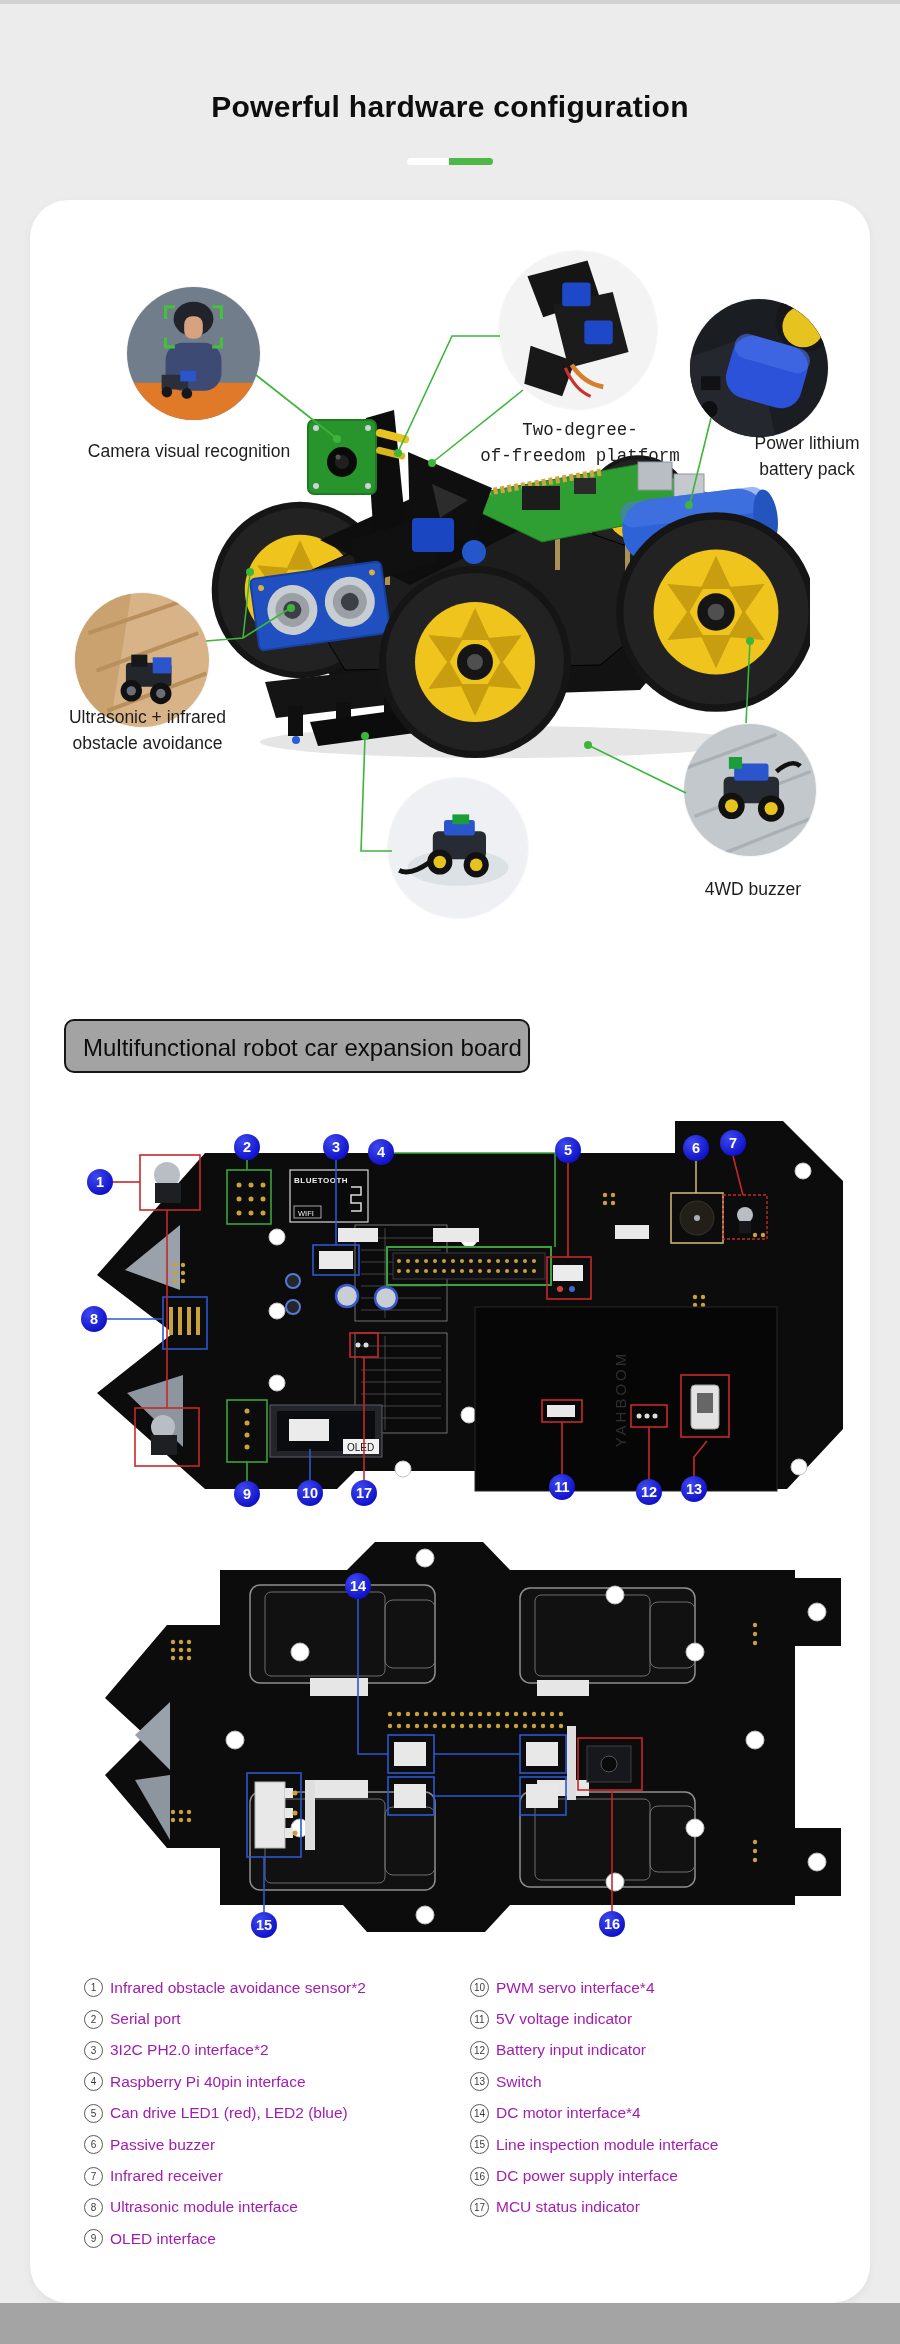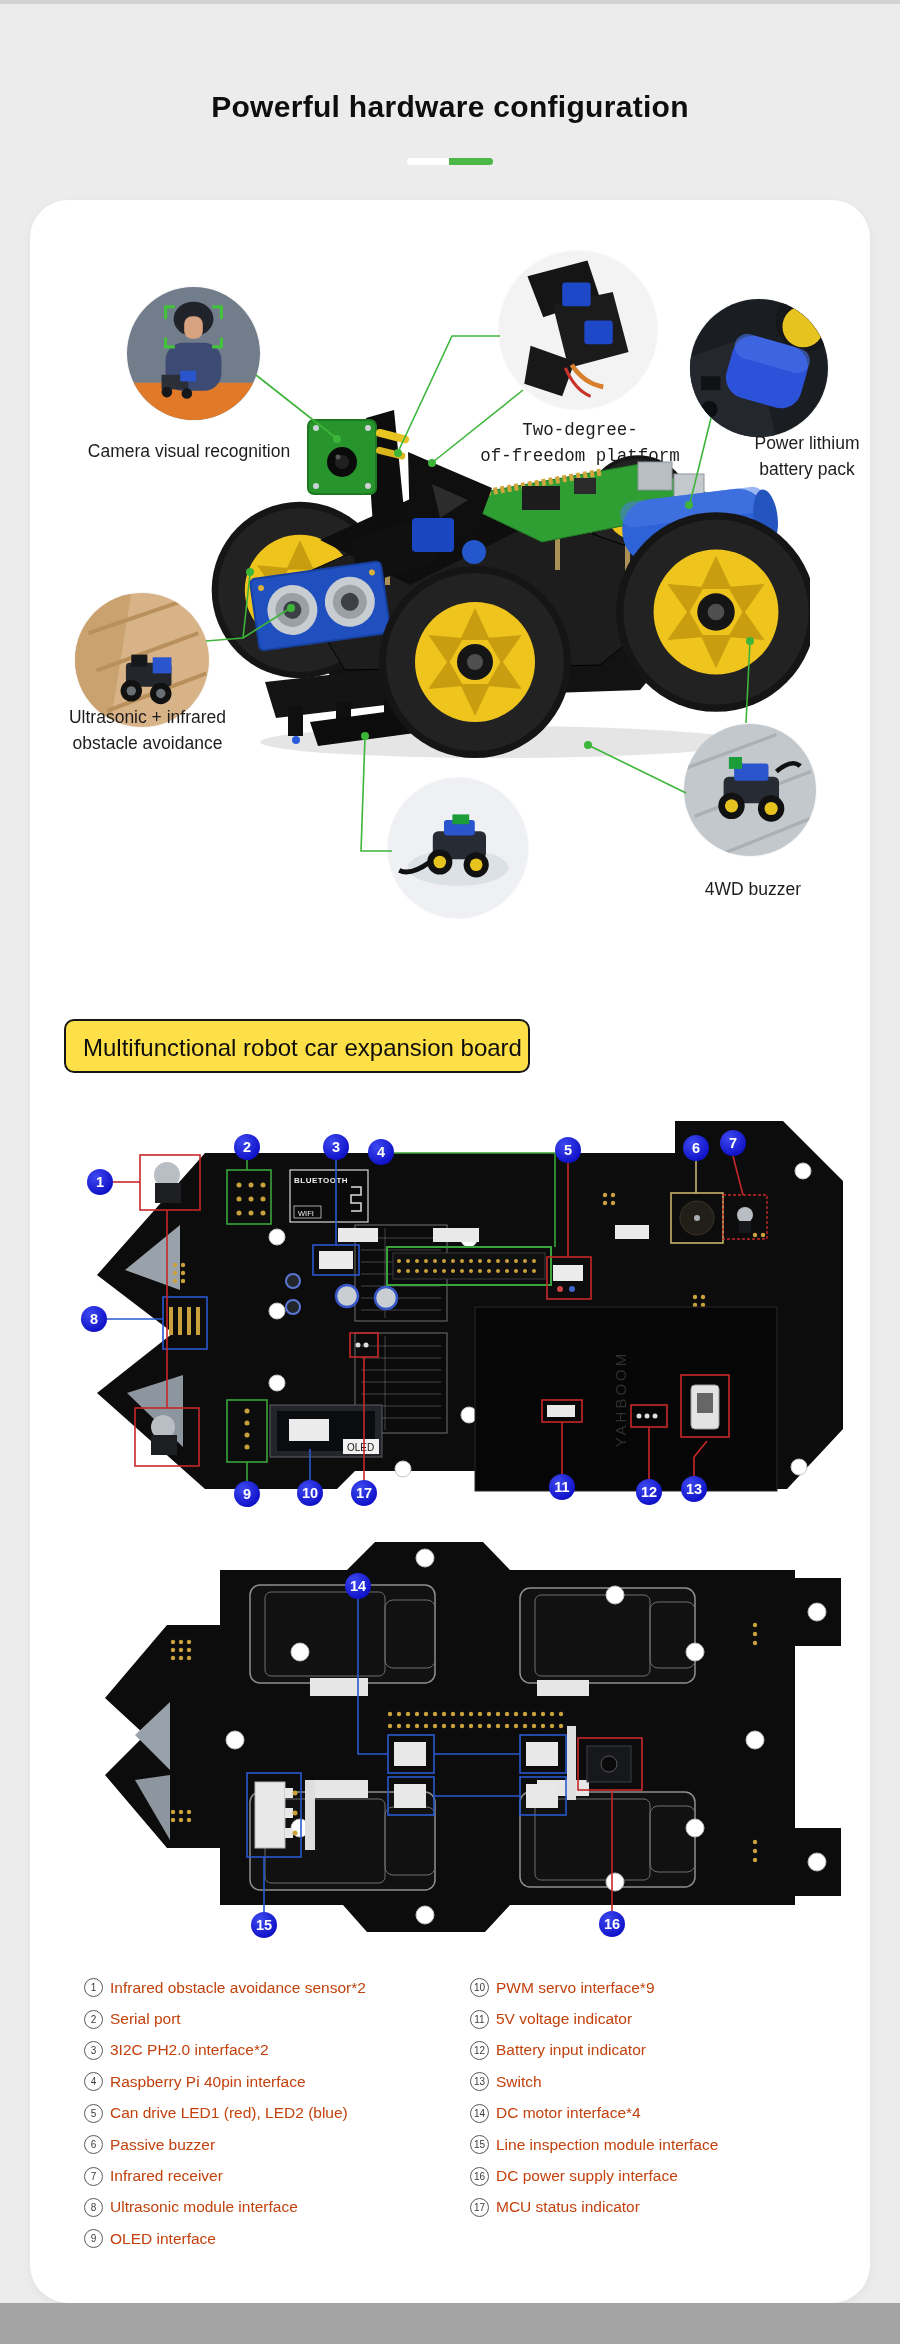--- a/index.html
+++ b/index.html
@@ -8,31 +8,31 @@
   .abs{position:absolute;}
   .topstrip{left:0;top:0;width:900px;height:4px;background:#d2d2d2;}
   .main-title{left:0;top:90px;width:900px;text-align:center;font-size:30px;font-weight:bold;color:#0e0e0e;letter-spacing:.3px;}
   .underline{left:407px;top:158px;width:86px;height:7px;border-radius:4px;overflow:hidden;display:flex;}
   .underline .w{width:42px;background:#ffffff;}
   .underline .g{width:44px;background:#4db848;}
   .card{left:30px;top:200px;width:840px;height:2103px;background:#ffffff;border-radius:38px;box-shadow:0 3px 10px rgba(0,0,0,.05);}
   .bubble{border-radius:50%;overflow:hidden;box-shadow:0 0 0 1px rgba(0,0,0,.04);}
   .bubble svg{display:block;width:100%;height:100%;}
   .calab{color:#1d1d1d;font-size:17.5px;line-height:26px;text-align:center;}
-  .sec2box{left:64px;top:1019px;width:466px;height:54px;border:2px solid #161616;border-radius:10px;background:#fde047;
+  .sec2box{left:64px;top:1019px;width:466px;height:54px;border:2px solid #161616;border-radius:10px;background:#a3a3a3;
            font-size:24px;color:#0d0d0d;line-height:54px;padding-left:17px;box-sizing:border-box;white-space:nowrap;}
   .pcbwrap{background:#ffffff;}
   .badge{position:absolute;width:26px;height:26px;border-radius:50%;color:#fff;font-size:14.5px;font-weight:bold;
          display:flex;align-items:center;justify-content:center;
          background:radial-gradient(circle at 35% 30%, #3d49f0, #1113c9 72%);}
   .legend-col{width:360px;}
   .lrow{display:flex;align-items:center;height:31.4px;}
   .lnum{width:17px;height:17px;border:1px solid #5a5a5a;border-radius:50%;display:flex;align-items:center;justify-content:center;
         font-size:10px;color:#3a3a3a;margin-right:7px;flex:0 0 auto;}
-  .ltext{font-size:15.5px;color:#c2410c;white-space:nowrap;}
+  .ltext{font-size:15.5px;color:#a21caf;white-space:nowrap;}
   .footer{left:0;top:2303px;width:900px;height:41px;background:#a4a4a4;}
   .overlay{pointer-events:none;}
 </style>
 </head>
 <body>
 
 <div id="page">
 
   <div class="abs topstrip"></div>
 
@@ -674,21 +674,21 @@
         <span class="ltext">Ultrasonic module interface</span>
       </div>
     <div class="lrow">
         <span class="lnum">9</span>
         <span class="ltext">OLED interface</span>
       </div>
   </div>
   <div class="abs legend-col" style="left:470px;top:1972px;">
     <div class="lrow">
         <span class="lnum">10</span>
-        <span class="ltext">PWM servo interface*9</span>
+        <span class="ltext">PWM servo interface*4</span>
       </div>
     <div class="lrow">
         <span class="lnum">11</span>
         <span class="ltext">5V voltage indicator</span>
       </div>
     <div class="lrow">
         <span class="lnum">12</span>
         <span class="ltext">Battery input indicator</span>
       </div>
     <div class="lrow">

